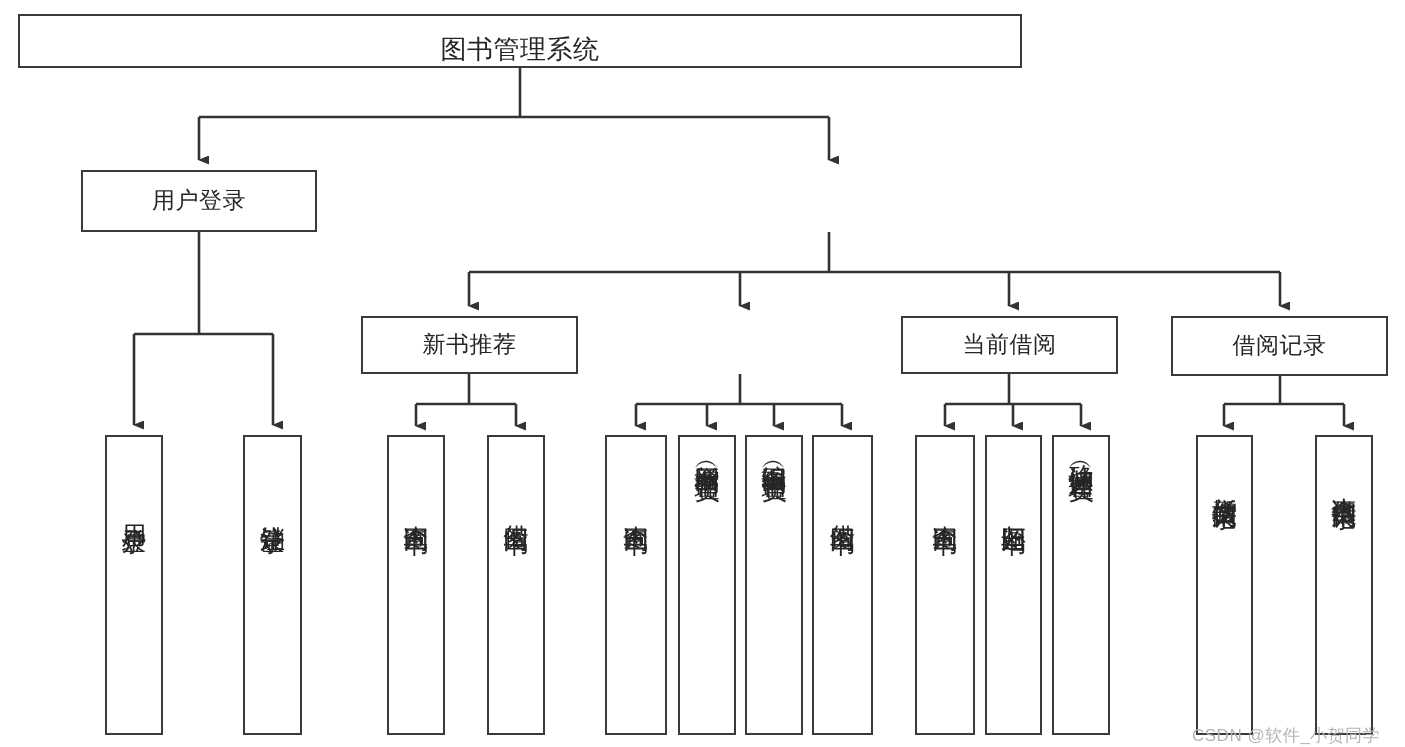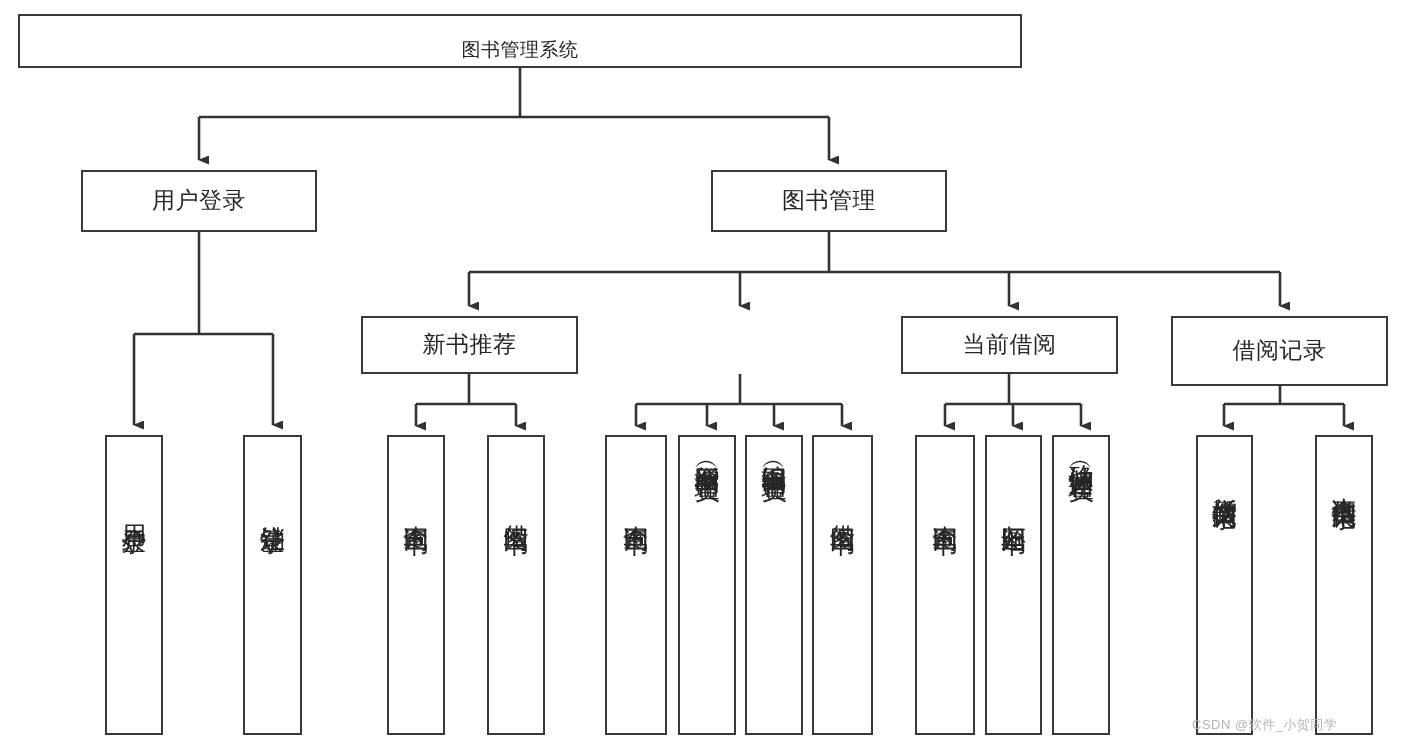--- a/index.html
+++ b/index.html
@@ -40,43 +40,44 @@
     text-align: center;
     line-height: 1.12;
     color: #262626;
   }
   
   .node.horiz .label {
     font-size: 23px;
     letter-spacing: 0.5px;
   }
   .node.root .label {
-    font-size: 19px;
+    font-size: 26px;
     margin-top: 17px;
   }
   
   .node.vert {
     align-items: flex-start;
     justify-content: center;
     padding-top: 10px;
   }
   .node.vert .label {
     writing-mode: vertical-rl;
     text-orientation: upright;
     font-size: 25px;
     line-height: 1.0;
     letter-spacing: 2px;
     white-space: nowrap;
   }
   .watermark {
     position: absolute;
-    font-size: 13px;
+    font-size: 17px;
     color: #b4b4b4;
     white-space: nowrap;
     letter-spacing: 0.5px;
+    margin-top: 8px;
   }
 </style>
 </head>
 <body>
 
 <div id="canvas">
 
   <svg class="connectors" viewBox="0 0 1405 747" xmlns="http://www.w3.org/2000/svg">
     <defs>
       <marker id="arrow" markerWidth="10" markerHeight="11" refX="4.5" refY="10" orient="auto" markerUnits="userSpaceOnUse">
@@ -127,31 +128,28 @@
     </g>
   </svg>
 
   <div class="node horiz root" style="left:18px; top:14px; width:1004px; height:54px;">
     <span class="label">图书管理系统</span>
   </div>
 
   <div class="node horiz" style="left:81px; top:170px; width:236px; height:62px;">
     <span class="label">用户登录</span>
   </div>
-  <div class="node horiz" style="left:711px; top:170px; width:236px; height:62px;">
-    <span class="label">图书管理</span>
-  </div>
 
   <div class="node horiz" style="left:361px; top:316px; width:217px; height:58px;justify-content:center;">
     <span class="label">新书推荐</span>
   </div>
   <div class="node horiz" style="left:901px; top:316px; width:217px; height:58px;align-items:center;">
     <span class="label">当前借阅</span>
   </div>
-  <div class="node horiz" style="left:1171px; top:316px; width:217px; height:70px;">
+  <div class="node horiz" style="left:1171px; top:316px; width:217px; height:60px;">
     <span class="label">借阅记录</span>
   </div>
 
   <div class="node vert" style="left:105px; top:435px; width:58px; height:300px; padding-top:68px;">
     <span class="label">用户登录</span>
   </div>
   <div class="node vert" style="left:243px; top:435px; width:59px; height:300px; padding-top:68px;">
     <span class="label">注销登录</span>
   </div>
   <div class="node vert" style="left:387px; top:435px; width:58px; height:300px; padding-top:68px;">

